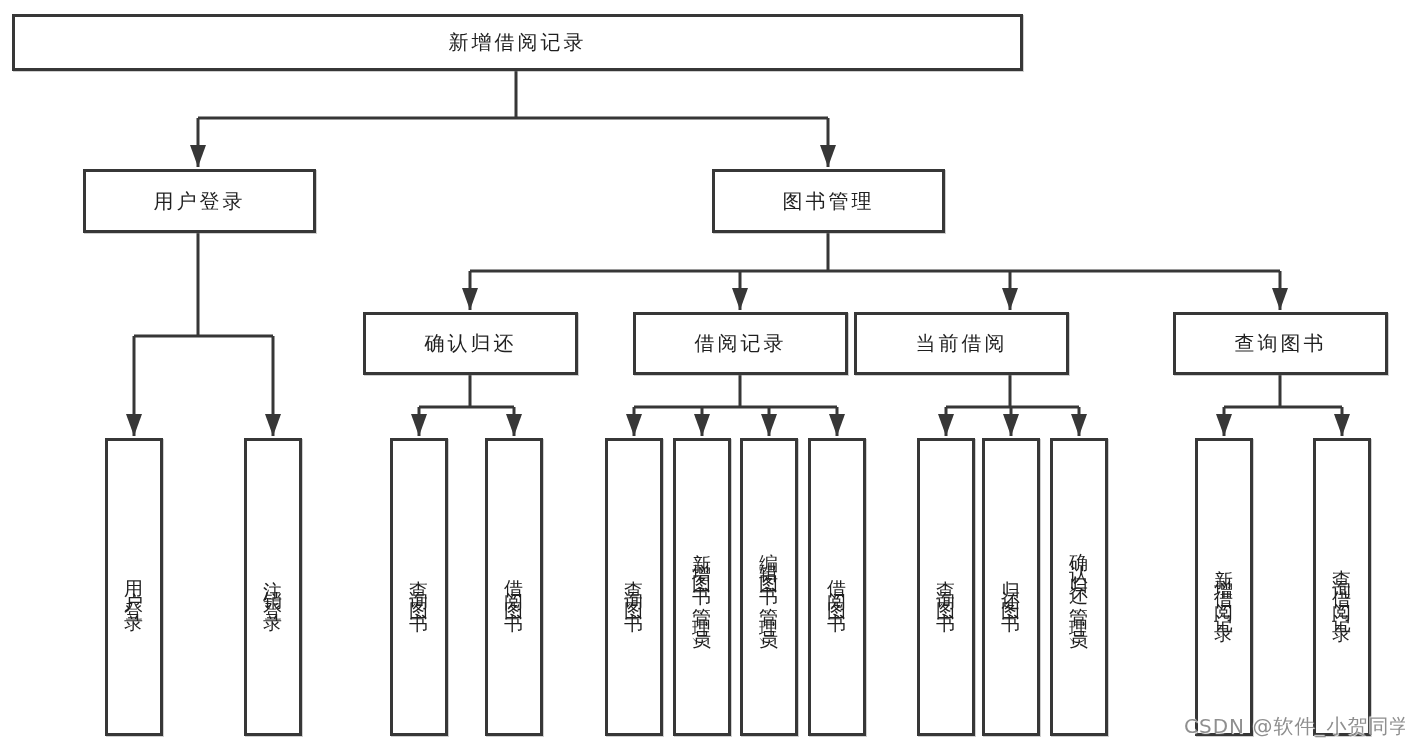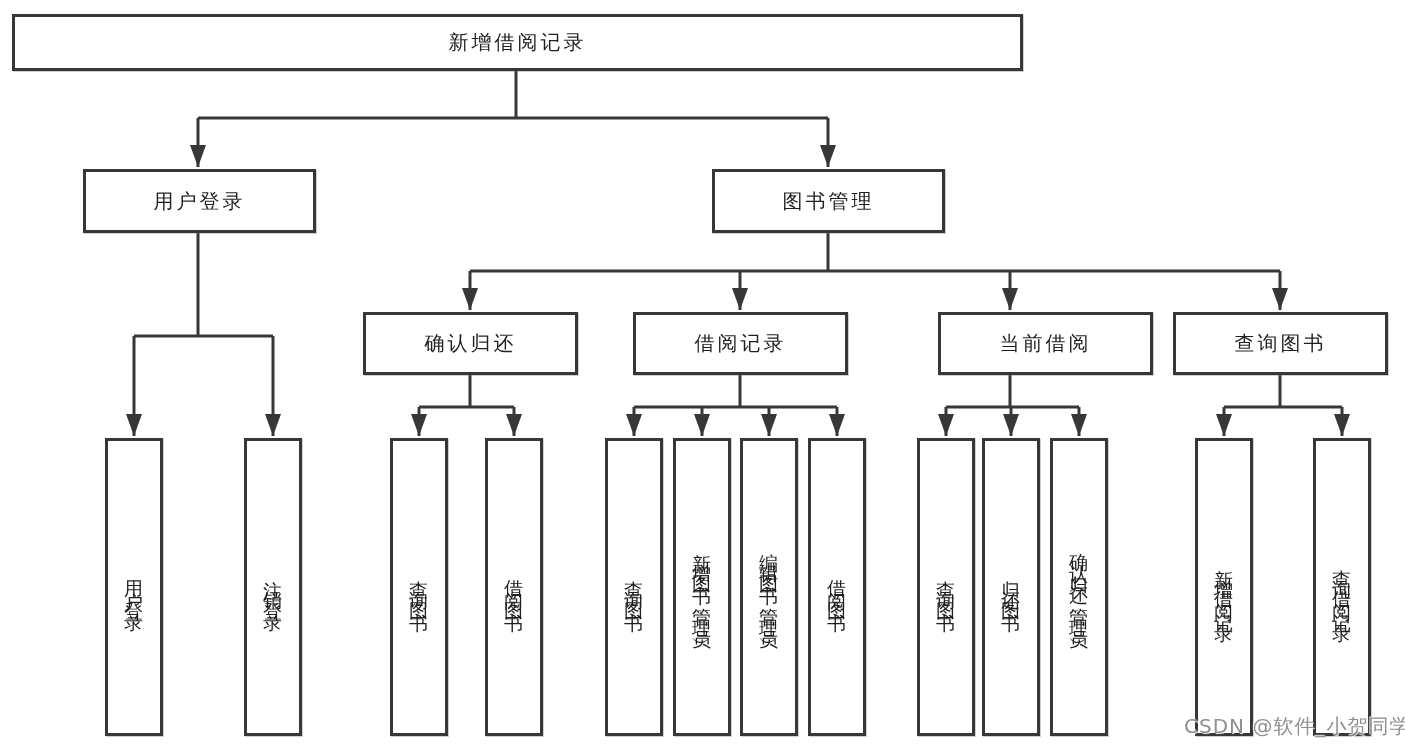--- a/index.html
+++ b/index.html
@@ -93,21 +93,21 @@
     </g>
   </svg>
 
   <div class="box h-box root-box">新增借阅记录</div>
 
   <div class="box h-box l2-box" style="left:83px;">用户登录</div>
   <div class="box h-box l2-box" style="left:712px;text-align:center;">图书管理</div>
 
   <div class="box h-box l3-box" style="left:363px;">确认归还</div>
   <div class="box h-box l3-box" style="left:633px;">借阅记录</div>
-  <div class="box h-box l3-box" style="left:938px;">当前借阅</div>
+  <div class="box h-box l3-box" style="left:854px;">当前借阅</div>
   <div class="box h-box l3-box" style="left:1173px;">查询图书</div>
 
   <div class="box v-box" style="left:105px;">用户登录</div>
   <div class="box v-box" style="left:244px;">注销登录</div>
 
   <div class="box v-box" style="left:390px;">查询图书</div>
   <div class="box v-box" style="left:485px;">借阅图书</div>
 
   <div class="box v-box" style="left:605px;">查询图书</div>
   <div class="box v-box" style="left:673px;">新增图书（管理员）</div>

